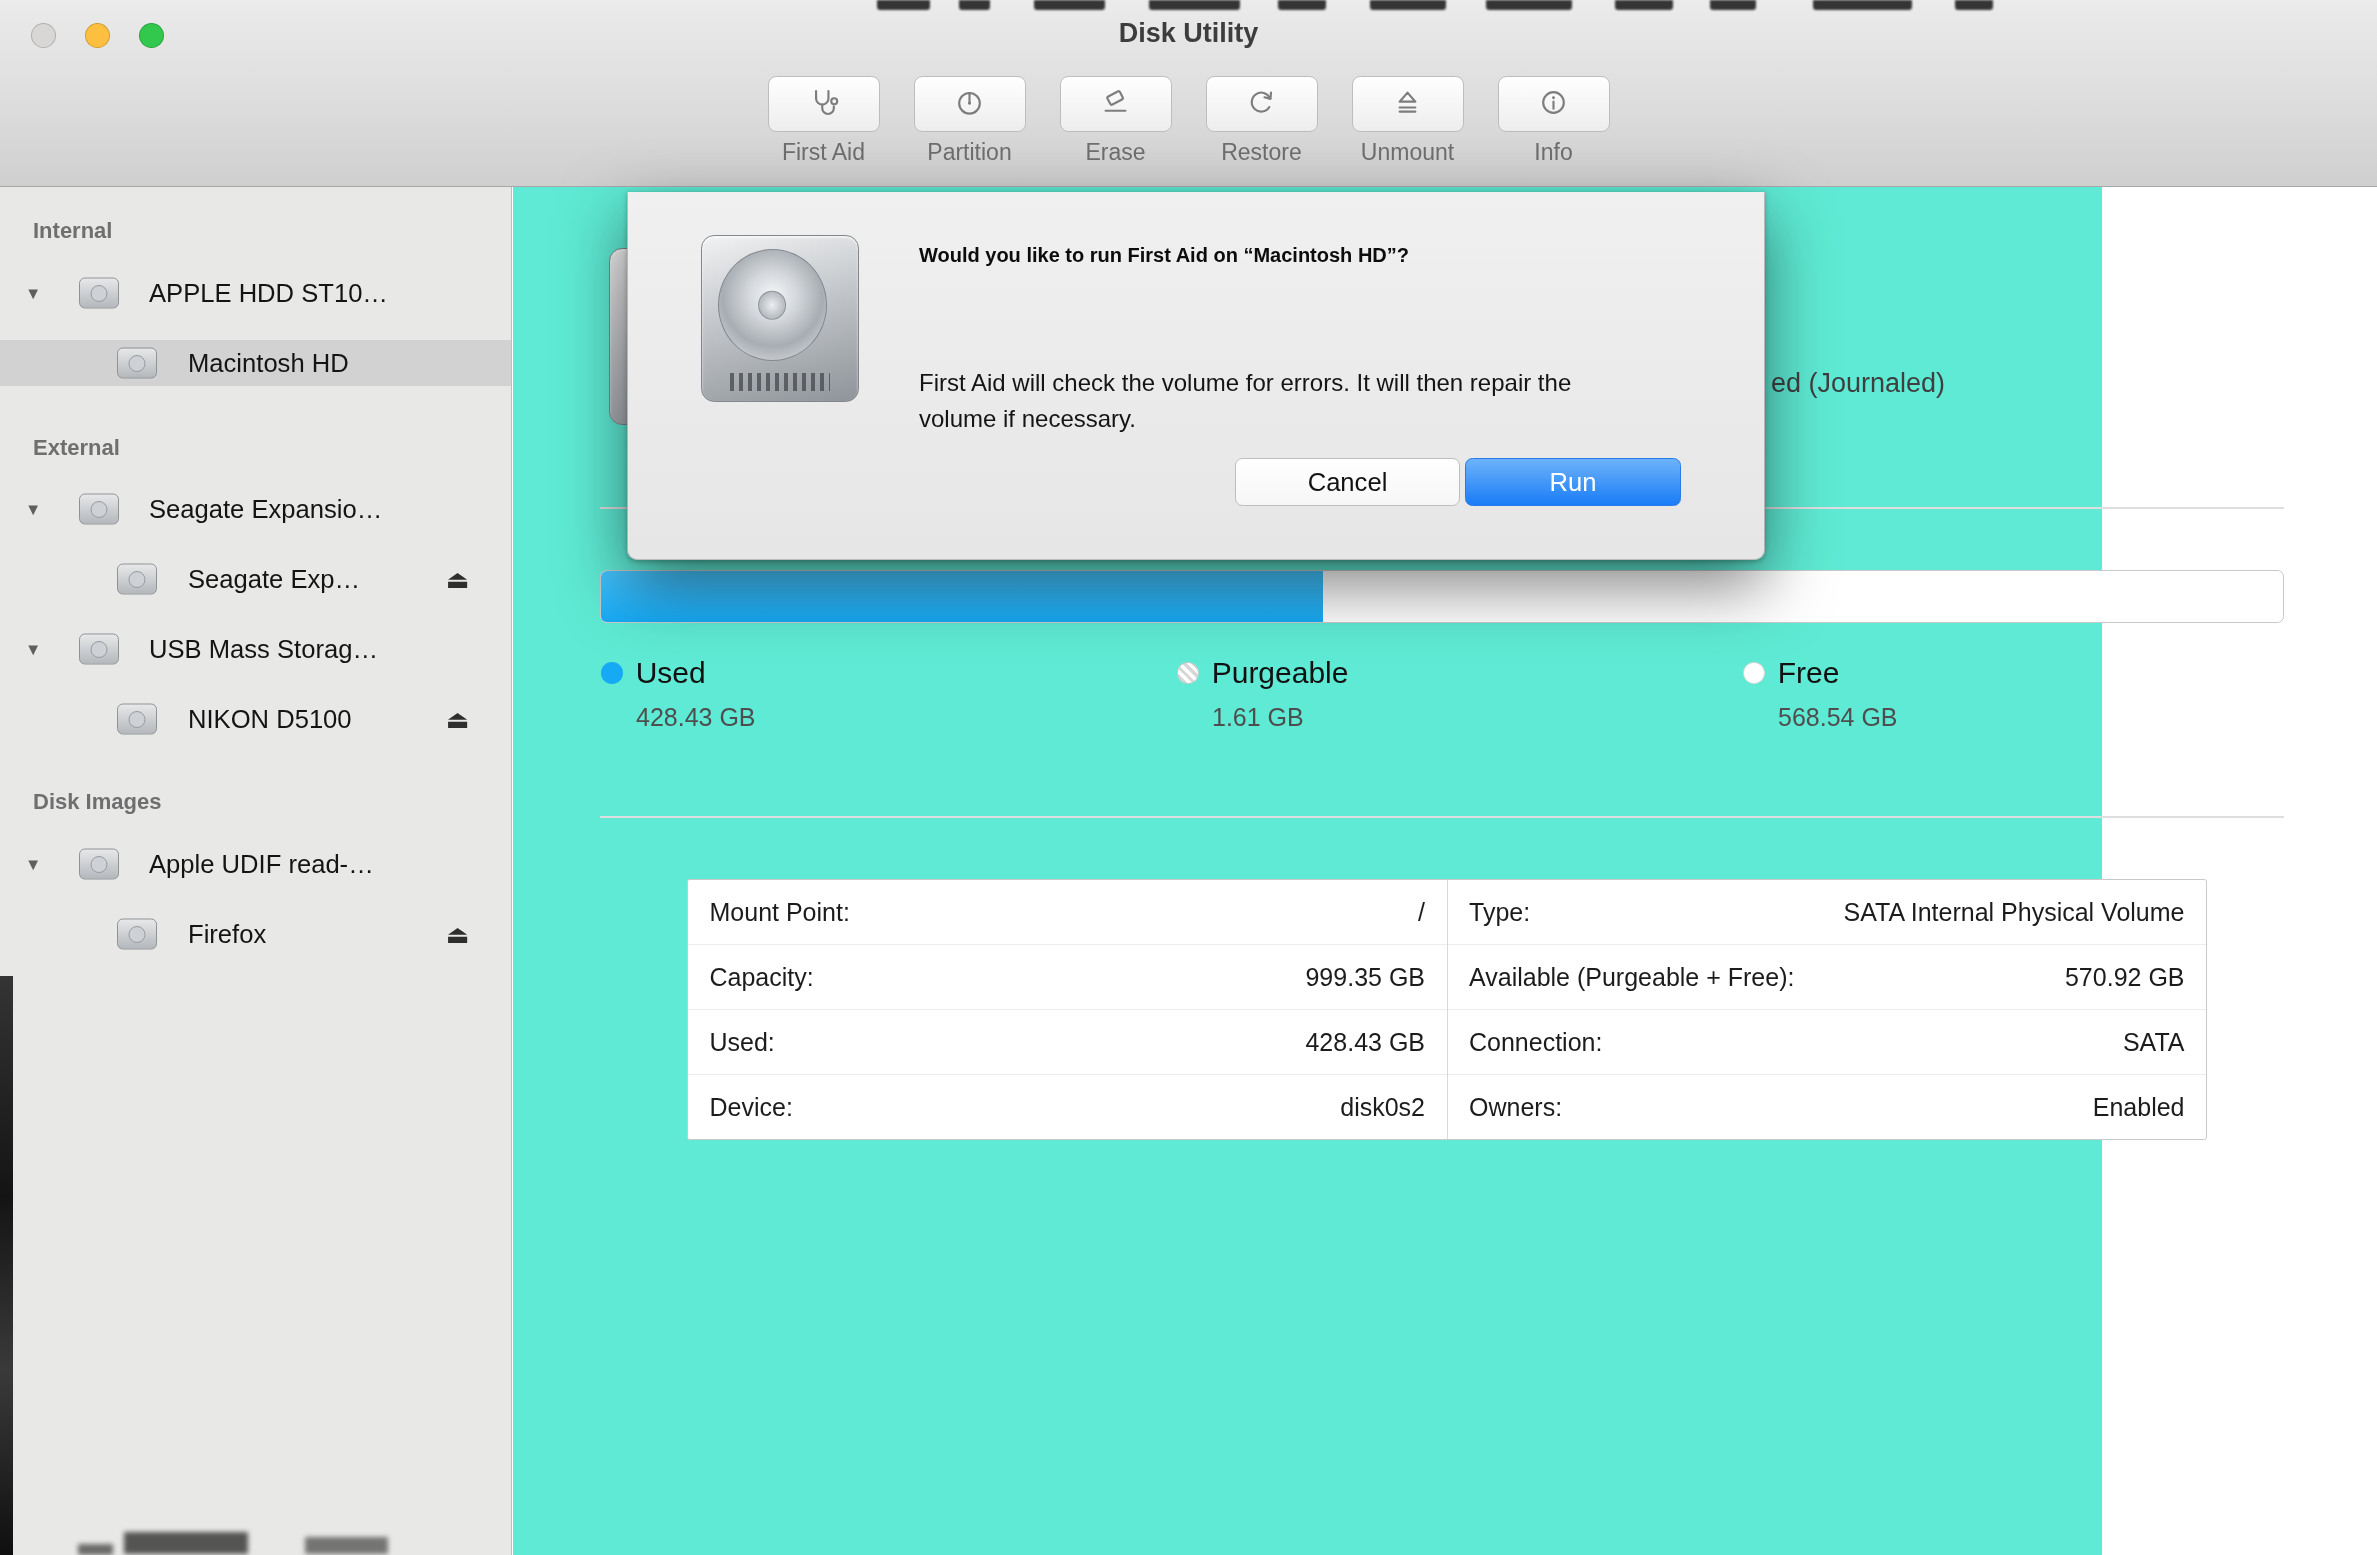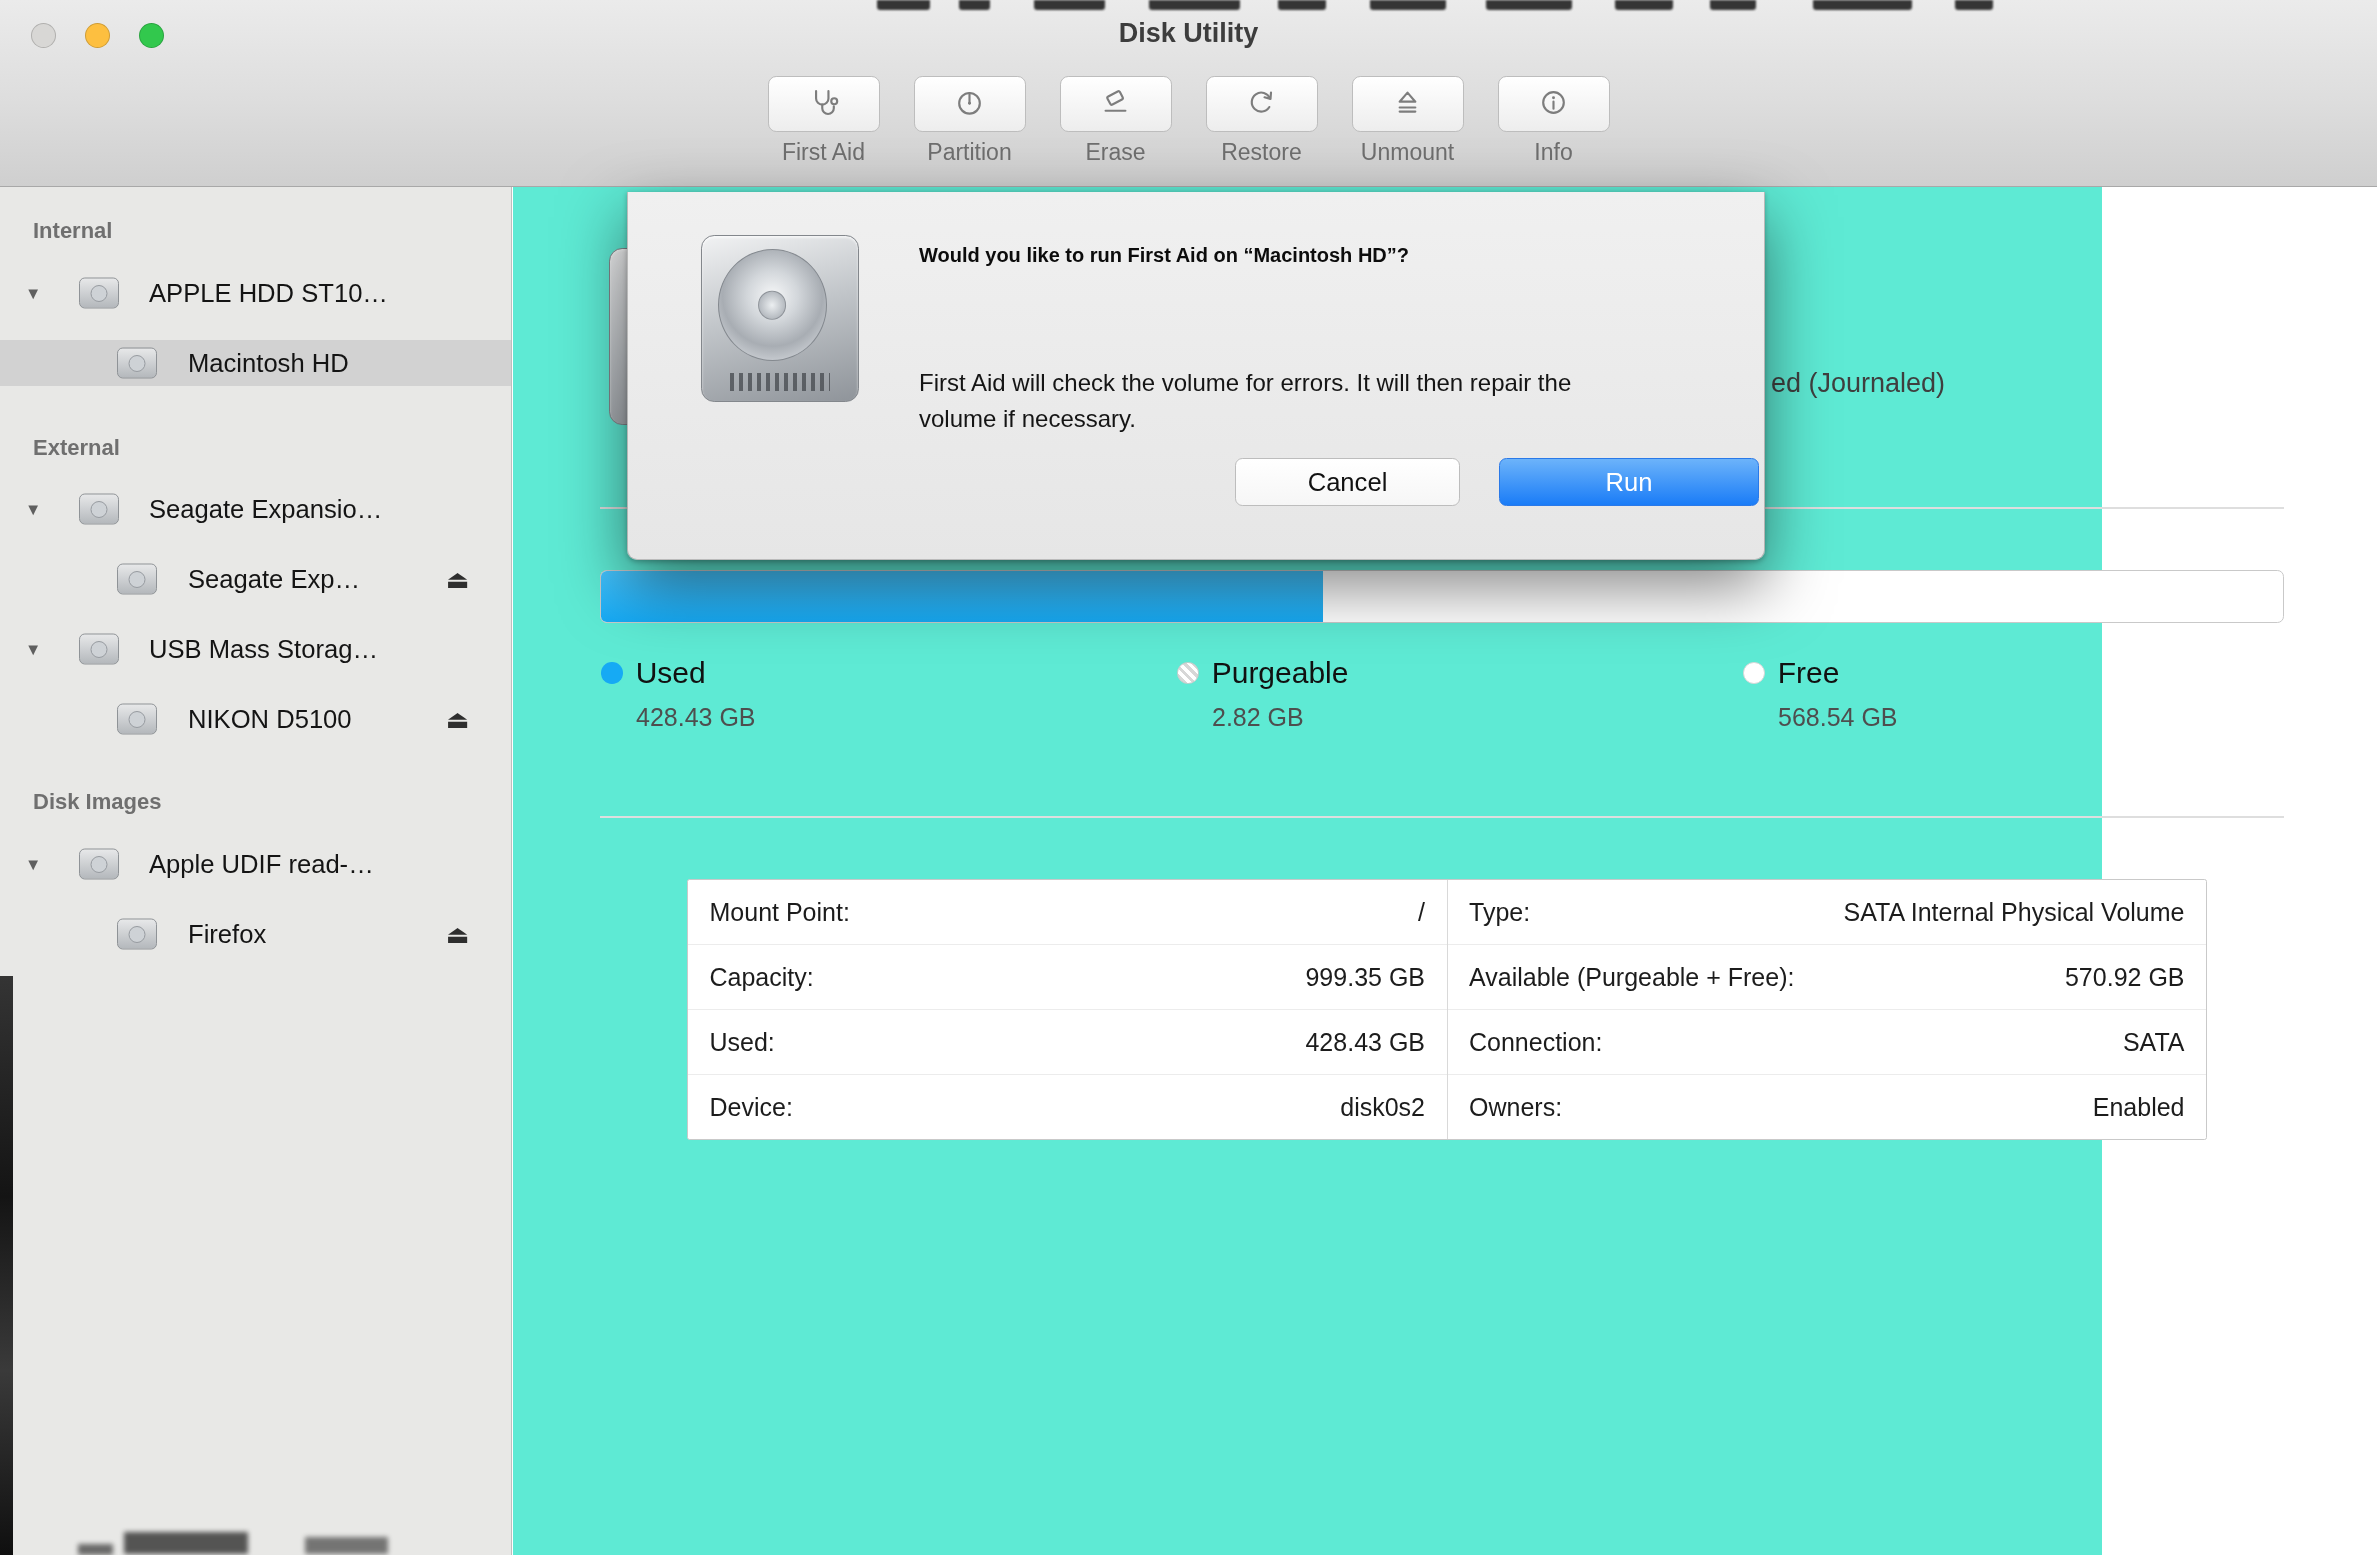--- a/index.html
+++ b/index.html
@@ -130,21 +130,21 @@
   .sheet-body  { position:absolute; left:291px; top:173px; width:685px; font-size:24px; line-height:1.48; color:#151515; }
   .btn {
     position:absolute; top:266px; height:48px; border-radius:7.4px;
     font-family:inherit; font-size:25.6px; display:flex; align-items:center; justify-content:center;
   }
   .btn.cancel {
     left:607px; width:225px; color:#111;
     background:linear-gradient(#ffffff,#f6f6f6); border:1.7px solid #bdbdbd;
   }
   .btn.run {
-    left:871px; width:260px; color:#ffffff;
+    left:837px; width:216px; color:#ffffff;
     background:linear-gradient(var(--run-top,#6cb3fa), var(--accent-blue,#1a7cf7));
     border:1.7px solid #2a79e8;
   }
 
   
   .artifact { position:absolute; background:#161616; z-index:60; }
   .top-mark { top:0; height:10px; border-radius:0 0 3.3px 3.3px; opacity:.85; filter:blur(0.8px); }
   .edge-strip {
     position:absolute; left:0; top:976px; width:13.2px; height:580px; z-index:6;
     background:linear-gradient(#343434,#141414 38%,#3a3a3a 68%,#0f0f0f);
@@ -307,21 +307,21 @@
         <span class="dot used"></span>
         <span class="lg-label">Used</span>
       </div>
       <div class="lg-value">428.43 GB</div>
     </div>
     <div class="legend-item" style="left:664px">
       <div class="lg-top">
         <span class="dot purgeable"></span>
         <span class="lg-label">Purgeable</span>
       </div>
-      <div class="lg-value">2.82 GB</div>
+      <div class="lg-value">1.61 GB</div>
     </div>
     <div class="legend-item" style="left:1230px">
       <div class="lg-top">
         <span class="dot free"></span>
         <span class="lg-label">Free</span>
       </div>
       <div class="lg-value">568.54 GB</div>
     </div>
 
     <div class="divider d2"></div>

